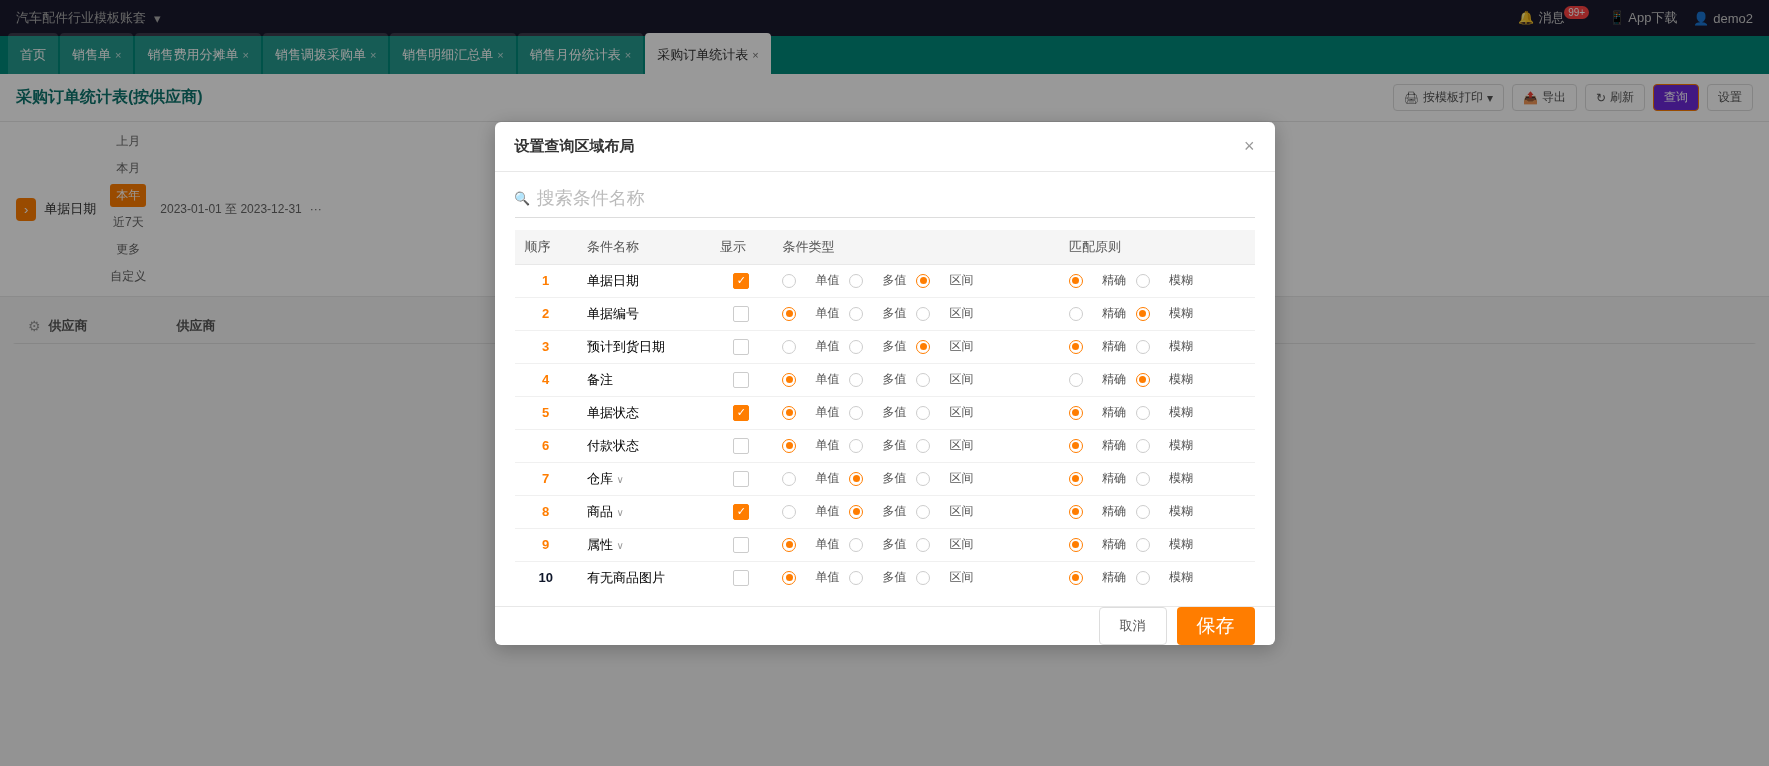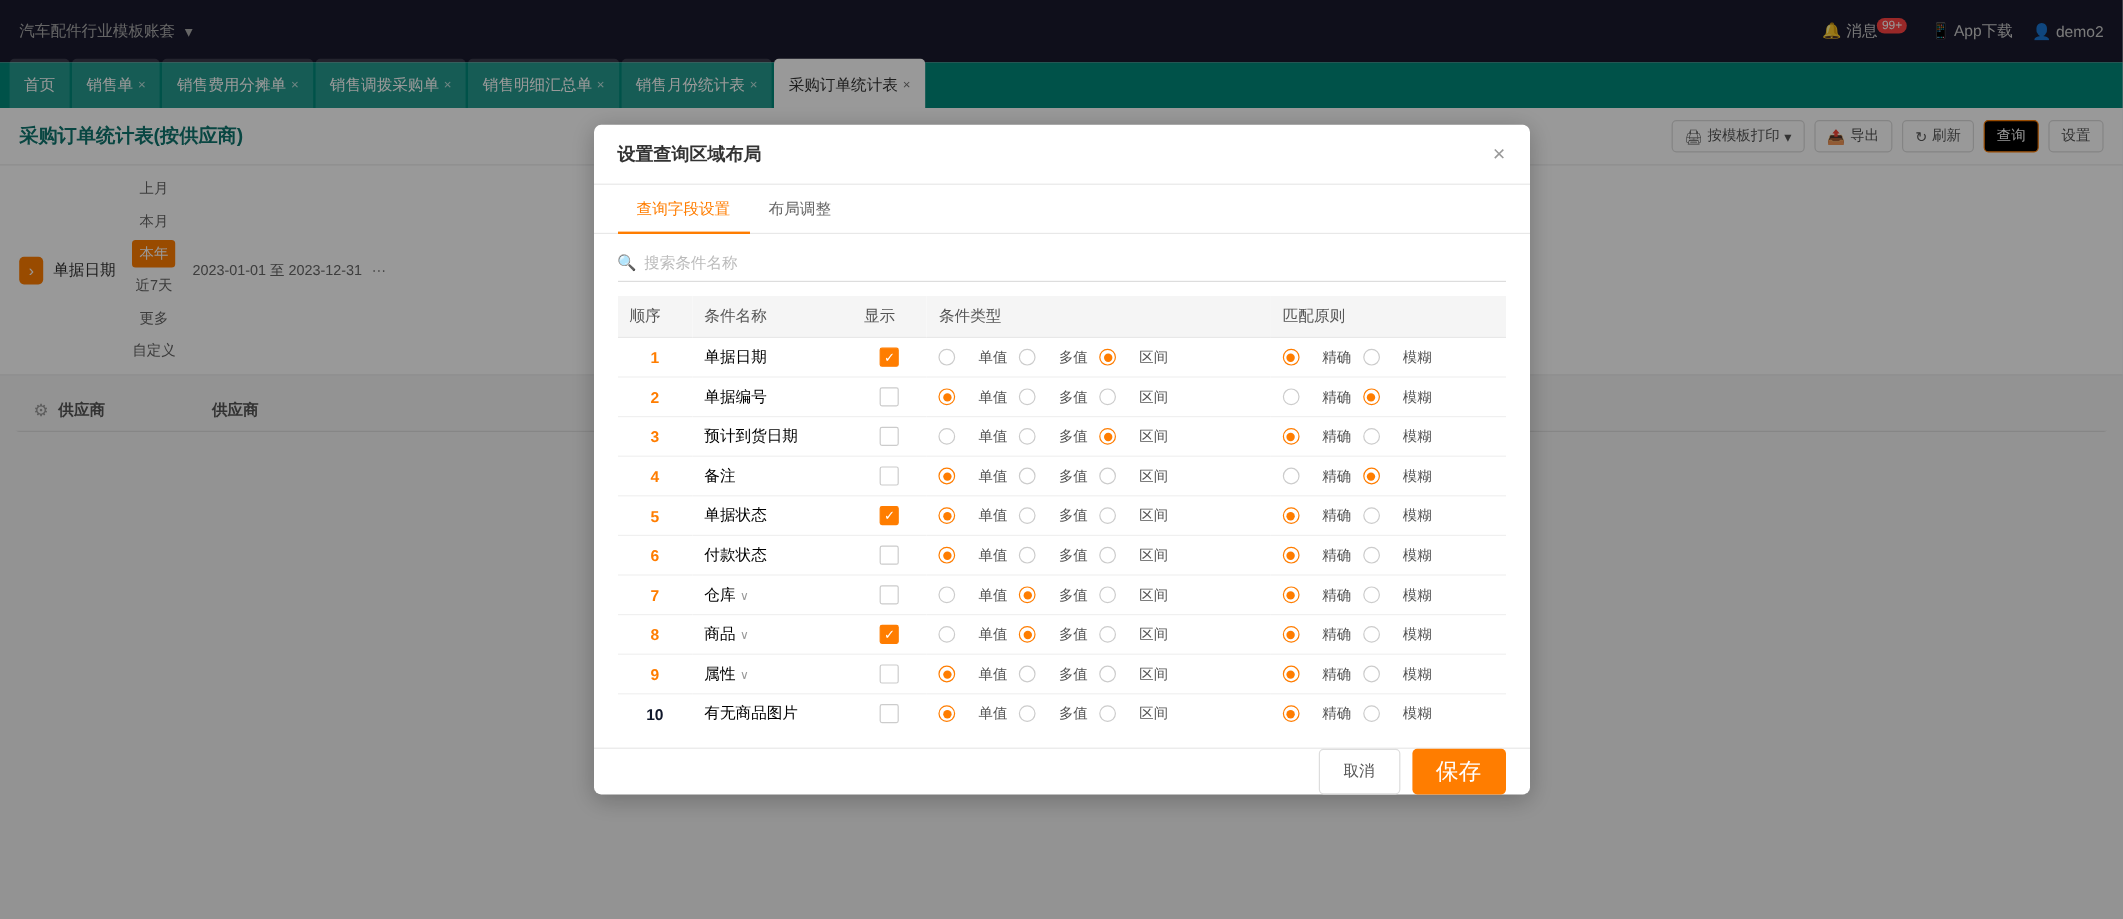--- a/index.html
+++ b/index.html
@@ -1,21 +1,21 @@
 <!DOCTYPE html>
 <html><head>
   <meta charset="utf-8">
   <style>
     * { box-sizing: border-box; margin: 0; padding: 0; }
     body { font-family: 'Microsoft YaHei', Arial, sans-serif; font-size: 13px; background: #f0f2f5; overflow: hidden; }
 
     
     .top-bar {
       background: #1a1a2e;
-      height: 52px;
+      height: 36px;
       display: flex;
       align-items: center;
       justify-content: space-between;
       padding: 0 16px;
       color: #ccc;
     }
     .top-bar-left { display: flex; align-items: center; gap: 8px; font-size: 13px; color: #aaa; }
     .top-bar-right { display: flex; align-items: center; gap: 16px; font-size: 13px; color: #ccc; }
     .badge { background: #f44; color: #fff; border-radius: 8px; font-size: 10px; padding: 1px 4px; position: relative; top: -6px; left: -4px; }
 
@@ -60,21 +60,21 @@
       background: #fff;
       padding: 4px 10px;
       border-radius: 4px;
       cursor: pointer;
       font-size: 12px;
       color: #555;
       display: flex;
       align-items: center;
       gap: 4px;
     }
-    .header-btn.primary { background: #000000; color: #fff; border-color: #ff7d00; }
+    .header-btn.primary { background: #6d28d9; color: #fff; border-color: #ff7d00; }
 
     
     .filter-bar {
       background: #fff;
       padding: 8px 16px;
       display: flex;
       align-items: center;
       gap: 8px;
       border-bottom: 1px solid #e8e8e8;
     }
@@ -157,21 +157,21 @@
       display: flex;
       align-items: center;
       border-bottom: 1px solid #ddd;
       margin-bottom: 12px;
       padding-bottom: 8px;
       gap: 6px;
     }
     .modal-search input {
       border: none;
       outline: none;
-      font-size: 13px;
+      font-size: 18px;
       color: #333;
       width: 200px;
     }
     .modal-search input::placeholder { color: #bbb; }
 
     
     .settings-table { width: 100%; border-collapse: collapse; font-size: 13px; }
     .settings-table thead tr { background: #f5f5f5; }
     .settings-table th {
       padding: 8px 10px;
@@ -356,28 +356,20 @@
 </div>
 
 <div class="modal-overlay">
   <div class="modal">
 
     <div class="modal-header">
       <span class="modal-title">设置查询区域布局</span>
       <button class="modal-close">×</button>
     </div>
 
-    <div class="modal-tabs">
-      <div class="modal-tab active">
-        <span>查询字段设置</span>
-      </div>
-      <div class="modal-tab">
-        <span>布局调整</span>
-      </div>
-    </div>
 
     <div class="modal-body">
 
       <div class="modal-search">
         <span>🔍</span>
         <input type="text" placeholder="搜索条件名称" style="">
       </div>
 
       <div class="table-scroll">
         <table class="settings-table">

